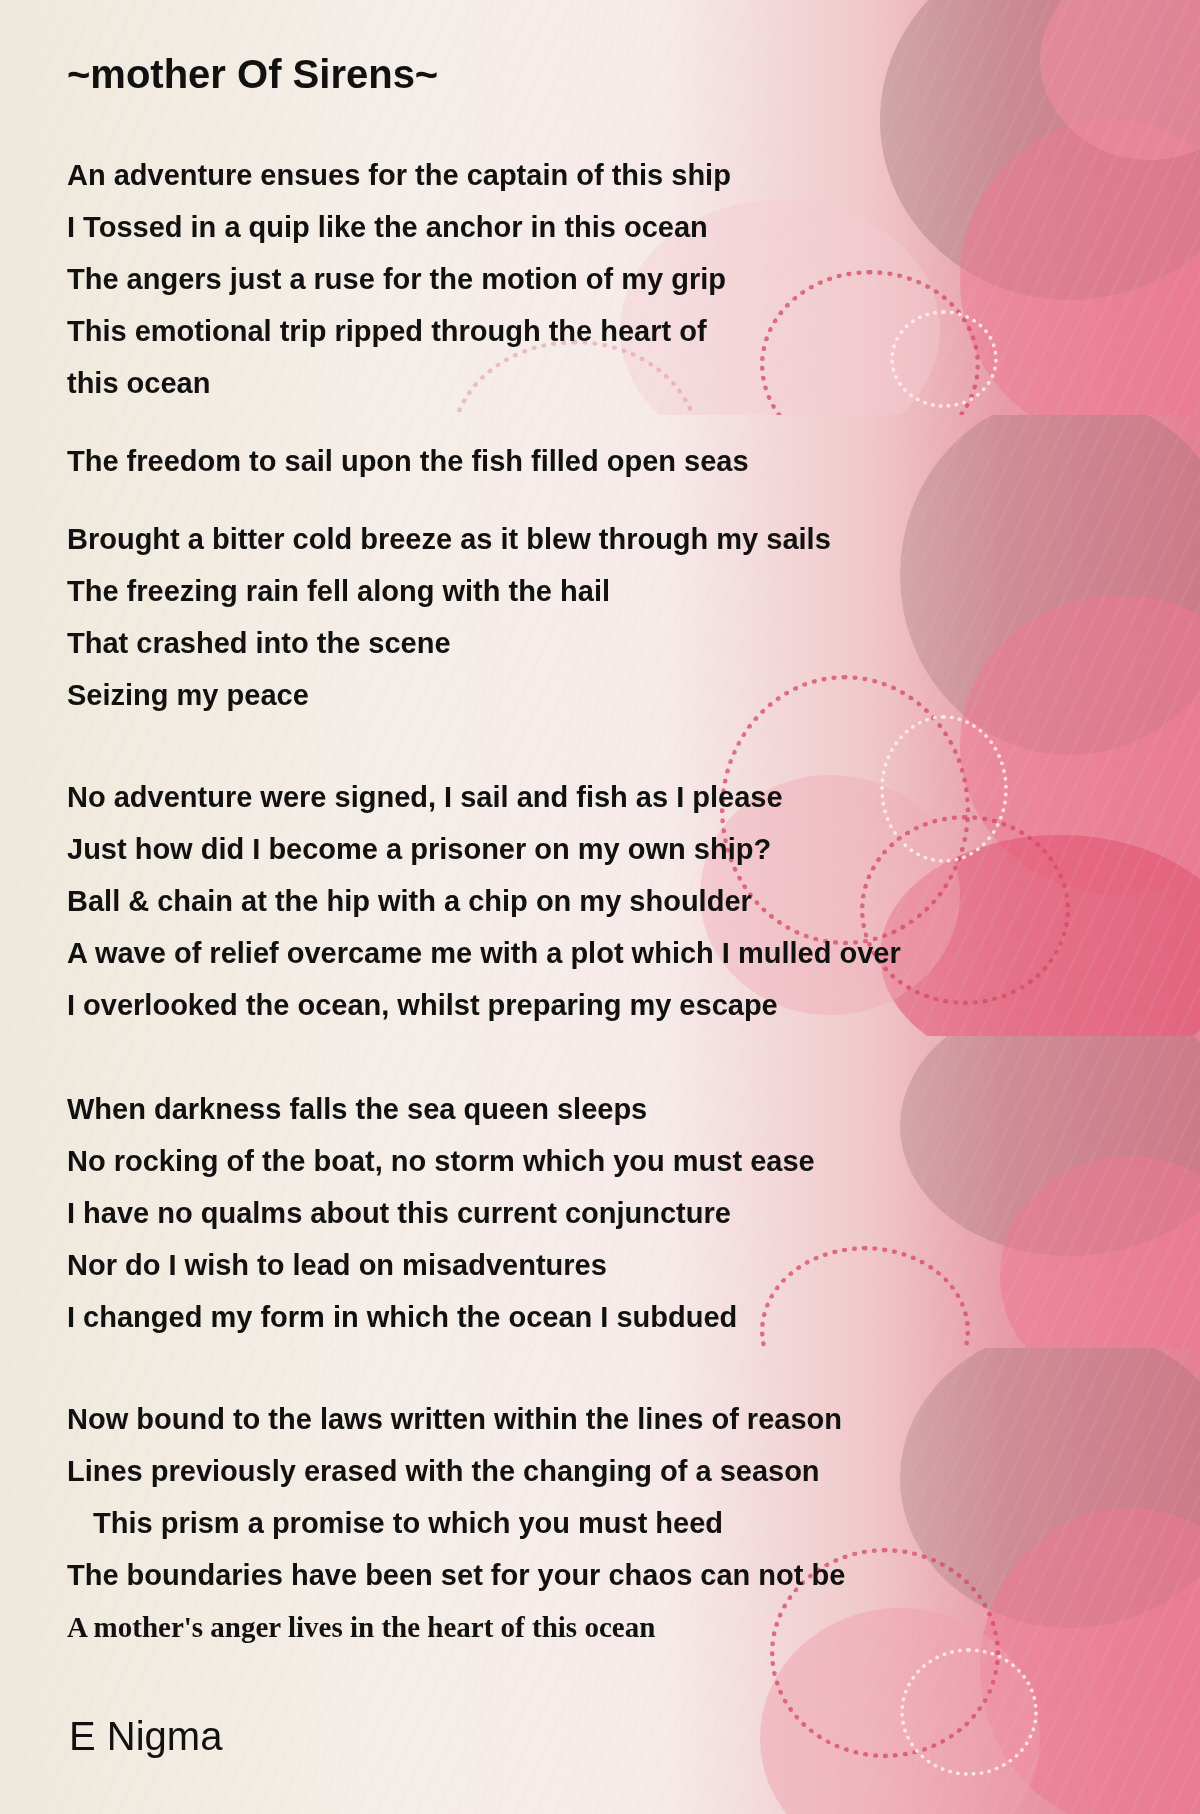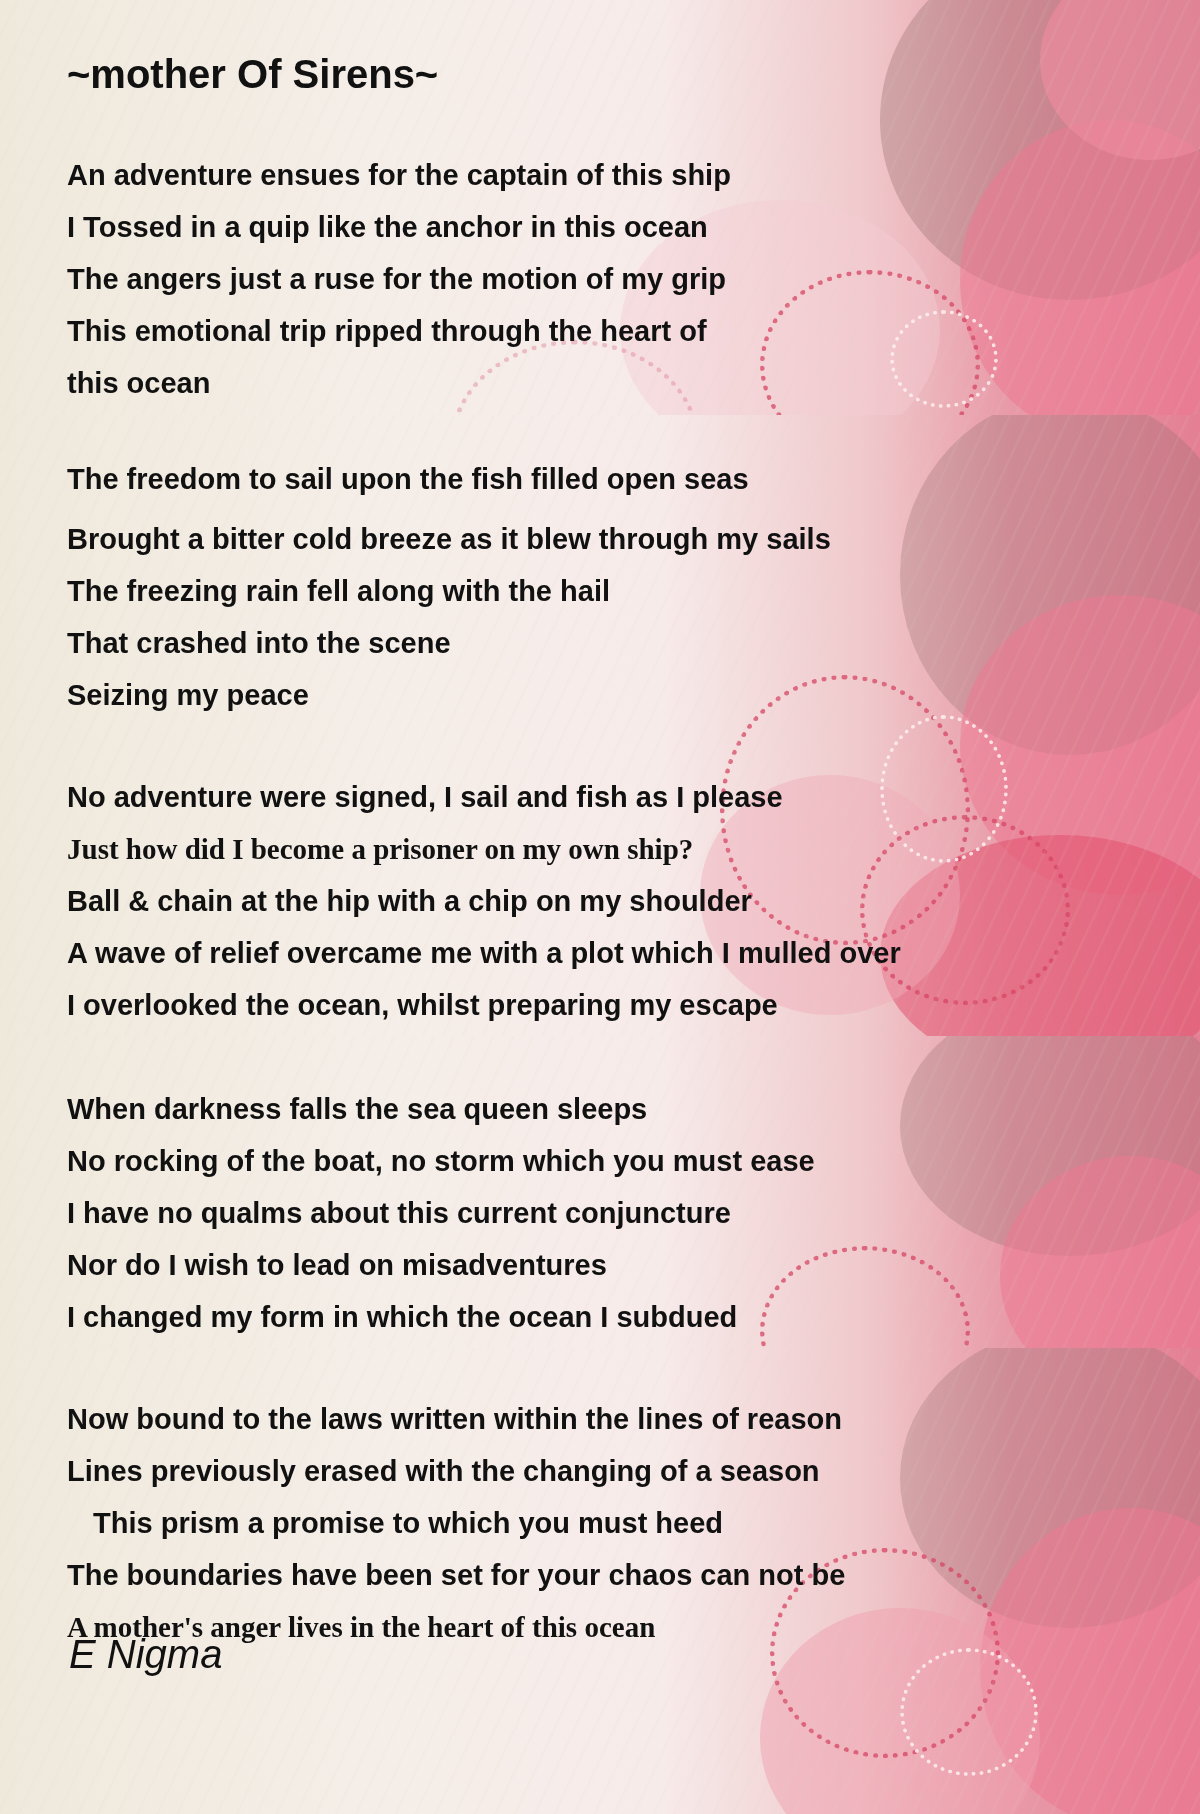--- a/index.html
+++ b/index.html
@@ -29,22 +29,22 @@
       position: absolute; left: 67px; top: 52px;
       font-size: 40px; font-weight: bold; color: #111; margin: 0;
       letter-spacing: 0px;
     }
     .poem-line {
       position: absolute; left: 67px;
       font-size: 29px; font-weight: bold; color: #111;
       white-space: nowrap; line-height: 34px;
     }
     .author {
-      position: absolute; left: 69px; top: 1632px;
-      font-size: 40px; font-style: italic; color: #111;
+      position: absolute; left: 69px; top: 1714px;
+      font-size: 40px; color: #111;
     }
   </style>
 </head>
 <body>
 
 <div class="bg-seg" style="top:0;height:415px;">
   <div class="base"></div>
   <div class="blob" style="left:880px;top:-60px;width:380px;height:360px;background:rgba(150,110,110,0.35);"></div>
   <div class="blob" style="left:960px;top:120px;width:300px;height:320px;background:rgba(236,120,145,0.55);"></div>
   <div class="blob" style="left:1040px;top:-40px;width:220px;height:200px;background:rgba(240,140,160,0.6);"></div>
@@ -86,30 +86,30 @@
 
 <div>
   <div class="poem-line" style="top:158px;">An adventure ensues for the captain of this ship</div>
   <div class="poem-line" style="top:210px;text-align:right;">I Tossed in a quip like the anchor in this ocean</div>
   <div class="poem-line" style="top:262px;">The angers just a ruse for the motion of my grip</div>
   <div class="poem-line" style="top:314px;">This emotional trip ripped through the heart of</div>
   <div class="poem-line" style="top:366px;">this ocean</div>
 </div>
 
 <div>
-  <div class="poem-line" style="top:462px;">The freedom to sail upon the fish filled open seas</div>
+  <div class="poem-line" style="top:444px;">The freedom to sail upon the fish filled open seas</div>
   <div class="poem-line" style="top:522px;">Brought a bitter cold breeze as it blew through my sails</div>
   <div class="poem-line" style="top:574px;">The freezing rain fell along with the hail</div>
   <div class="poem-line" style="top:626px;">That crashed into the scene</div>
   <div class="poem-line" style="top:678px;text-align:right;">Seizing my peace</div>
 </div>
 
 <div>
   <div class="poem-line" style="top:780px;">No adventure were signed, I sail and fish as I please</div>
-  <div class="poem-line" style="top:832px;font-family:Liberation Serif, serif;">Just how did I become a prisoner on my own ship?</div>
+  <div class="poem-line" style="top:832px;">Just how did I become a prisoner on my own ship?</div>
   <div class="poem-line" style="top:884px;">Ball &amp; chain at the hip with a chip on my shoulder</div>
   <div class="poem-line" style="top:936px;">A wave of relief overcame me with a plot which I mulled over</div>
   <div class="poem-line" style="top:988px;">I overlooked the ocean, whilst preparing my escape</div>
 </div>
 
 <div>
   <div class="poem-line" style="top:1092px;">When darkness falls the sea queen sleeps</div>
   <div class="poem-line" style="top:1144px;">No rocking of the boat, no storm which you must ease</div>
   <div class="poem-line" style="top:1196px;">I have no qualms about this current conjuncture</div>
   <div class="poem-line" style="top:1248px;">Nor do I wish to lead on misadventures</div>

